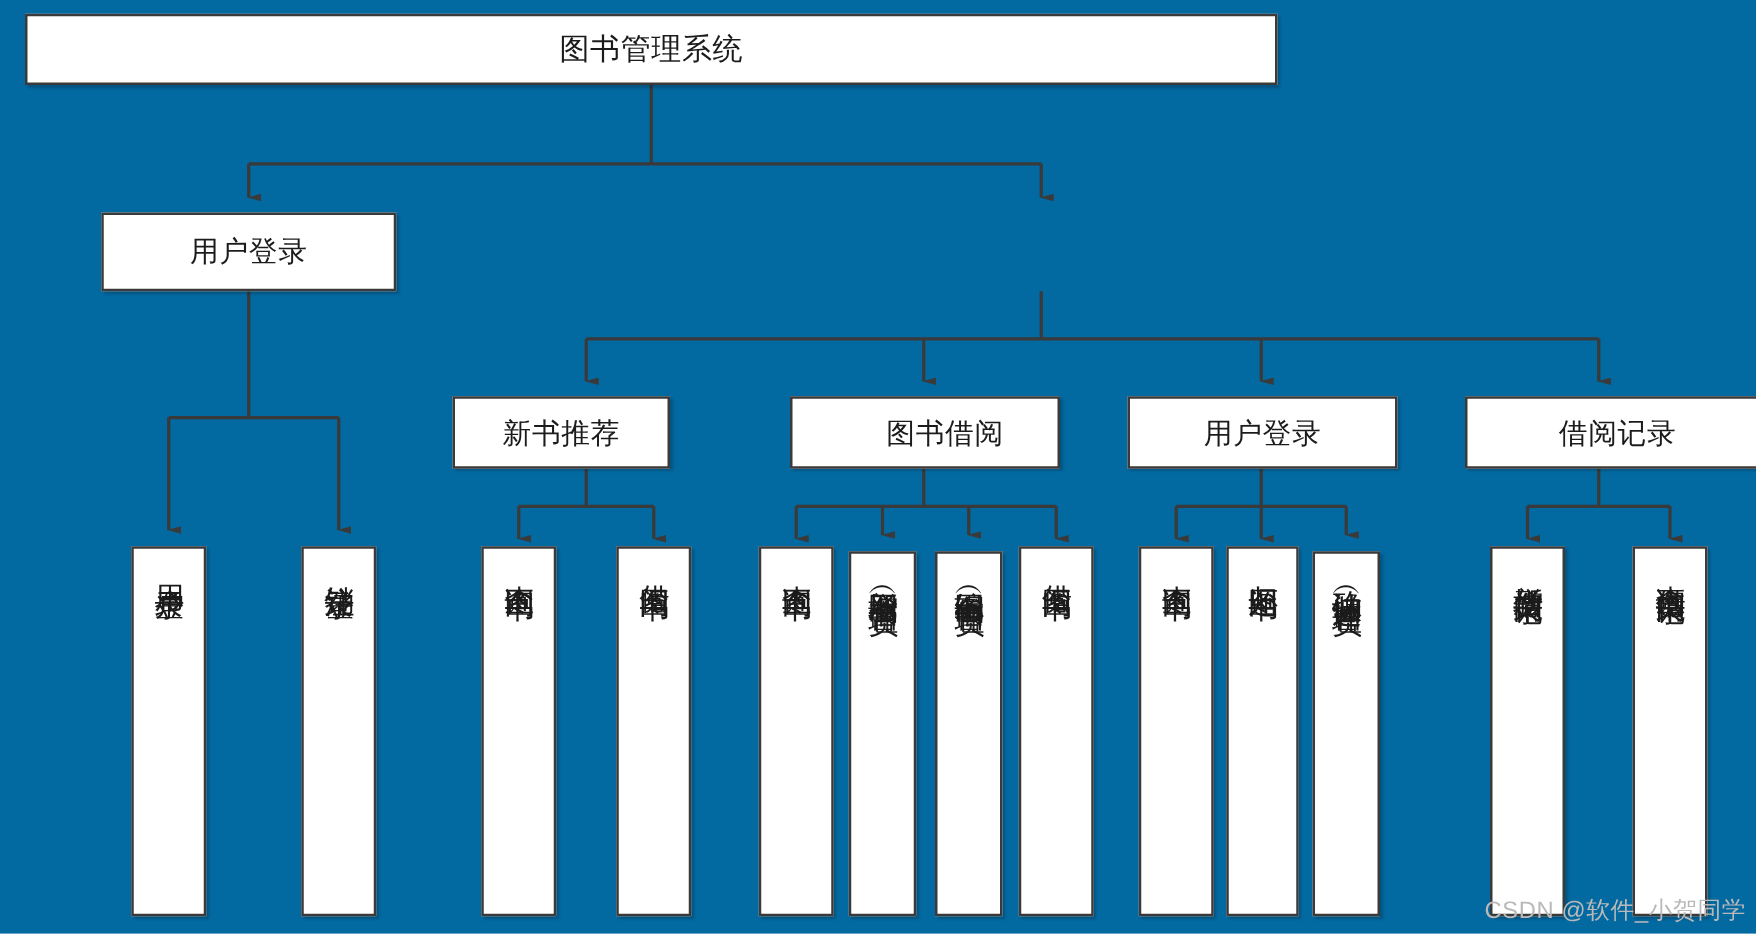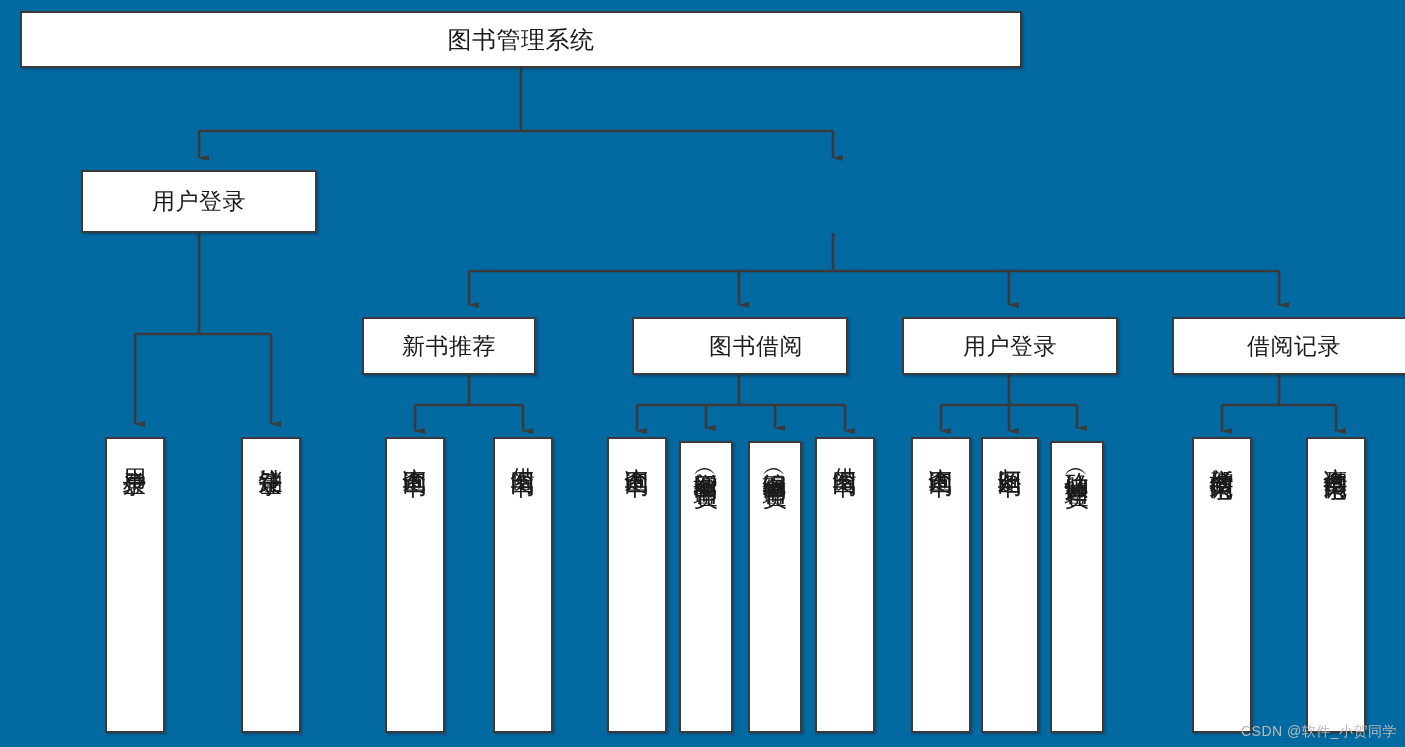--- a/index.html
+++ b/index.html
@@ -60,21 +60,21 @@
     text-orientation: upright;
     font-size: 24px;
     line-height: 1.05;
     letter-spacing: 2px;
     white-space: nowrap;
   }
   .watermark {
     position: absolute;
     right: 8px;
     bottom: 6px;
-    font-size: 14px;
+    font-size: 19px;
     color: #b9b9b9;
     letter-spacing: 0.5px;
     user-select: none;
     white-space: nowrap;
   }
 </style>
 </head>
 <body>
 
 <div id="canvas">

